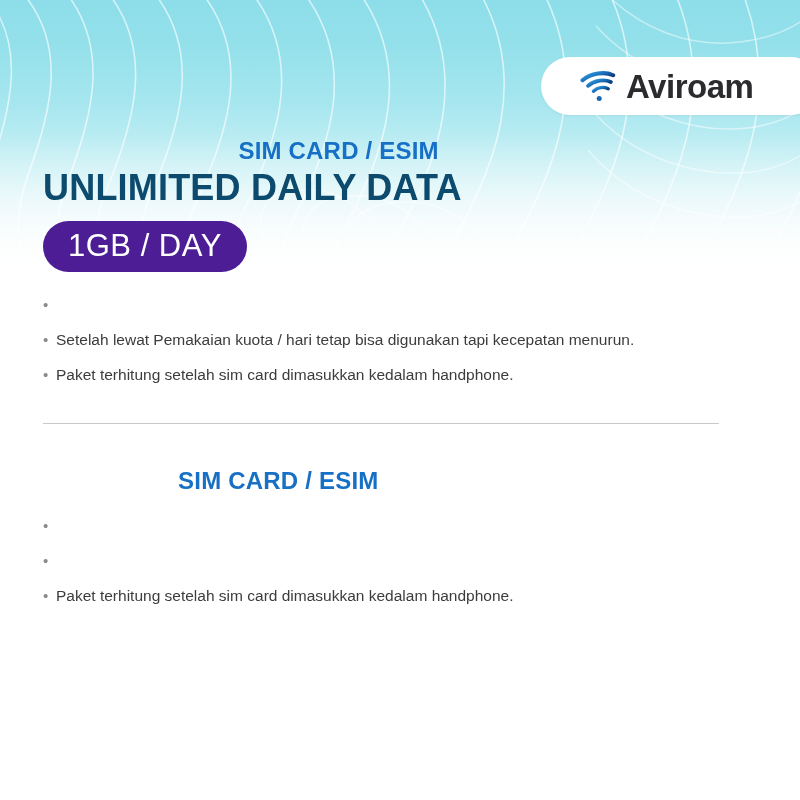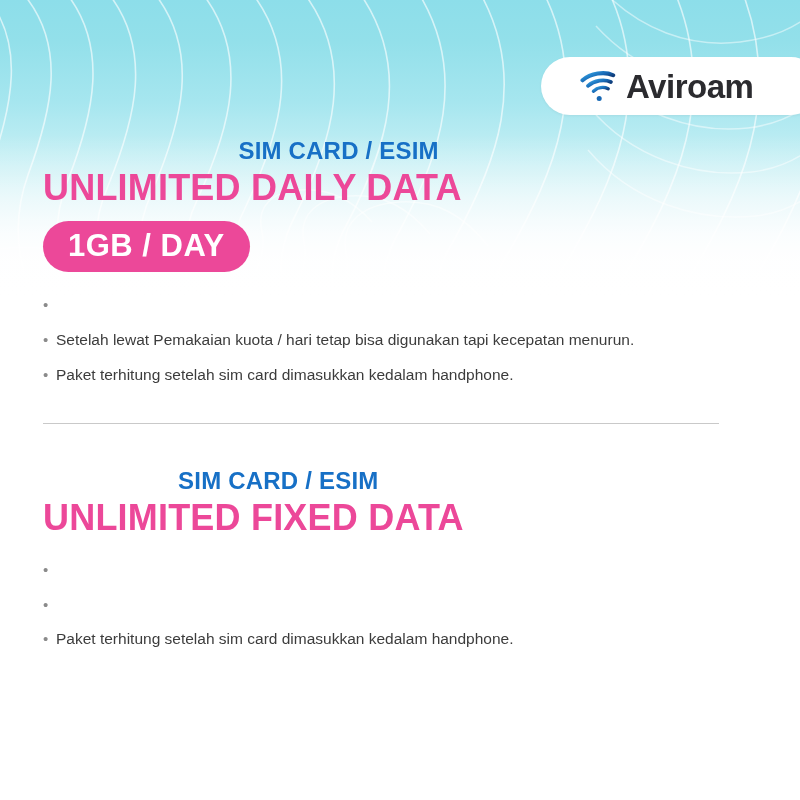--- a/index.html
+++ b/index.html
@@ -88,34 +88,34 @@
     font-weight:bold;
     color:#1770c6;
     letter-spacing:0.2px;
     line-height:1.05;
     white-space:nowrap;
     text-align:center;
   }
   .head-orange {
     font-size:36px;
     font-weight:bold;
-    color:#ec4899;
+    color:#0c4a6e;
     letter-spacing:0.2px;
     line-height:1.05;
     margin-top:6px;
     white-space:nowrap;
   }
 
   .pill {
     display:inline-block;
     margin-top:14px;
-    background:#ec4899;
+    background:#4c1d95;
     color:#ffffff;
     font-size:31px;
-    font-weight:bold;
+    font-weight:normal;
     letter-spacing:0.5px;
     border-radius:26px;
     padding:9px 25px 11px 25px;
     line-height:1;
     white-space:nowrap;
   }
 
   .bullets { margin-top:22px; list-style:none; }
   .bullets li {
     display:flex;
@@ -224,21 +224,20 @@
         <span class="dot">•</span>
         <span>Paket terhitung setelah sim card dimasukkan kedalam handphone.</span>
       </li>
     </ul>
   </div>
 
   <div class="divider"></div>
 
   <div class="block block-fixed">
     <div class="head-blue">SIM CARD / ESIM</div>
-    <div class="head-orange">UNLIMITED FIXED DATA</div>
     <ul class="bullets">
       <li>
         <span class="dot">•</span>
       </li>
       <li>
         <span class="dot">•</span>
       </li>
       <li>
         <span class="dot">•</span>
         <span>Paket terhitung setelah sim card dimasukkan kedalam handphone.</span>

